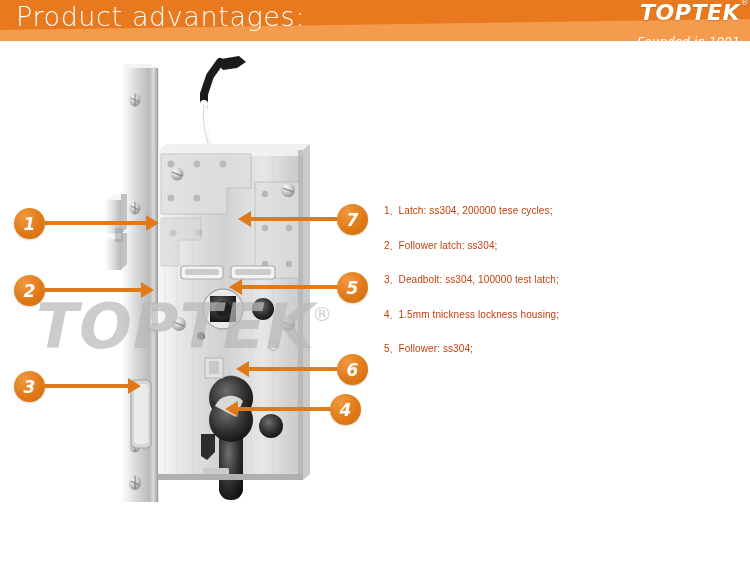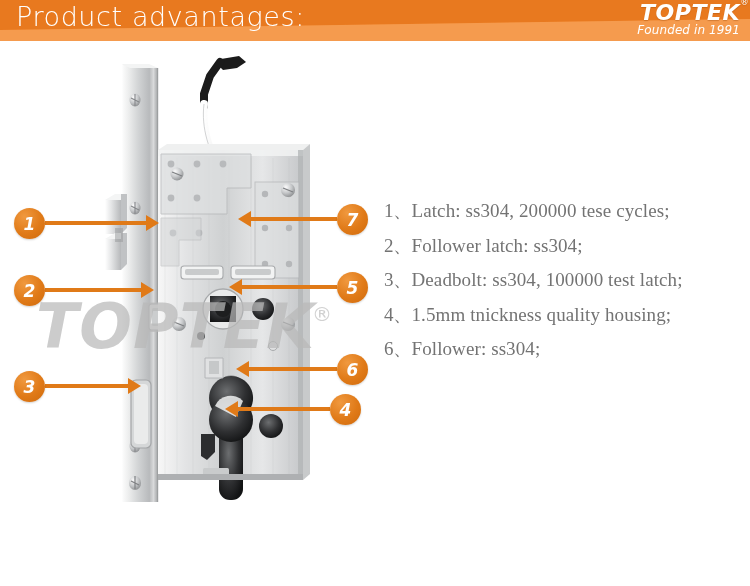--- a/index.html
+++ b/index.html
@@ -74,21 +74,21 @@
     top: -3px; right: -9px;
     font-size: 8px;
     font-style: normal;
     font-weight: normal;
     color: #ffffff;
   }
   .logo-sub {
     font-size: 12px;
     font-style: italic;
     color: #ffffff;
-    margin-top: 0;
+    margin-top: 12px;
     letter-spacing: 0.1px;
     font-family: "DejaVu Sans", sans-serif;
   }
 
   
   .watermark {
     position: absolute;
     left: 36px; top: 296px;
     width: 300px;
     font-size: 62px;
@@ -155,23 +155,23 @@
   .arrow-left  { border-right: 13px solid #e07a18; }
 
   
   .feature-list {
     position: absolute;
     left: 384px; top: 194px;
     width: 360px;
     z-index: 5;
   }
   .feature-item {
-    color: #737373;
-    font-size: 19px;
-    font-family: Liberation Serif, serif;
+    color: #c2410c;
+    font-size: 10px;
+    font-family: Liberation Sans, sans-serif;
     line-height: 34.5px;
     white-space: nowrap;
     letter-spacing: 0.1px;
   }
   .feature-item .fnum { letter-spacing: -0.5px; }
 </style>
 </head>
 <body>
 
 <div id="page">
@@ -398,17 +398,17 @@
   <div class="arrow arrow-left" style="left:236px; top:361px;"></div>
 
   <div class="marker" style="left:330px; top:394px;">4</div>
   <div class="leader" style="left:238px; top:407px; width:92px;"></div>
   <div class="arrow arrow-left" style="left:225px; top:401px;"></div>
 
   <div class="feature-list">
     <div class="feature-item"><span class="fnum">1、</span><span>Latch: ss304, 200000 tese cycles;</span></div>
     <div class="feature-item"><span class="fnum">2、</span><span>Follower latch: ss304;</span></div>
     <div class="feature-item"><span class="fnum">3、</span><span>Deadbolt: ss304, 100000 test latch;</span></div>
-    <div class="feature-item"><span class="fnum">4、</span><span>1.5mm tnickness  quality  housing;</span></div>
-    <div class="feature-item"><span class="fnum">6、</span><span>Follower: ss304;</span></div>
+    <div class="feature-item"><span class="fnum">4、</span><span>1.5mm tnickness  lockness  housing;</span></div>
+    <div class="feature-item"><span class="fnum">5、</span><span>Follower: ss304;</span></div>
   </div>
 
 </div>
 
 </body></html>

